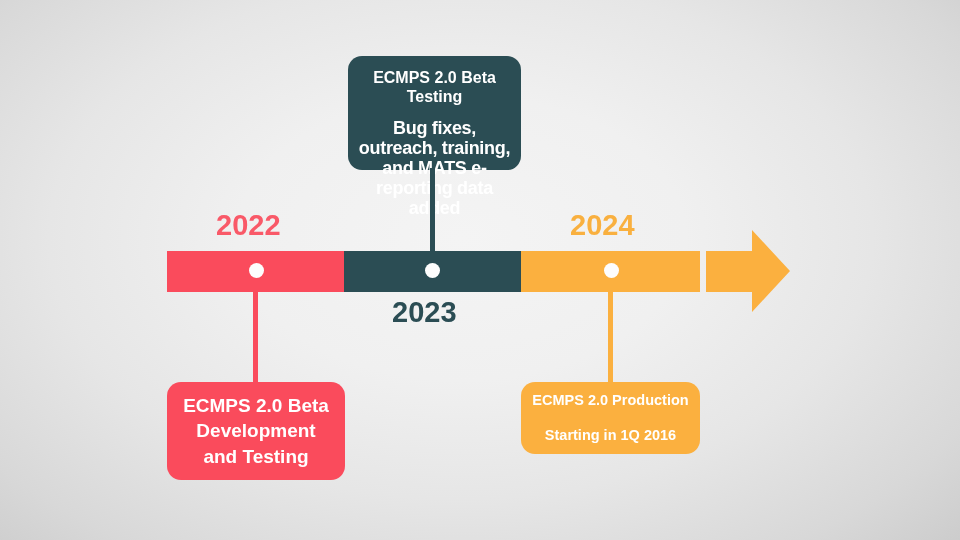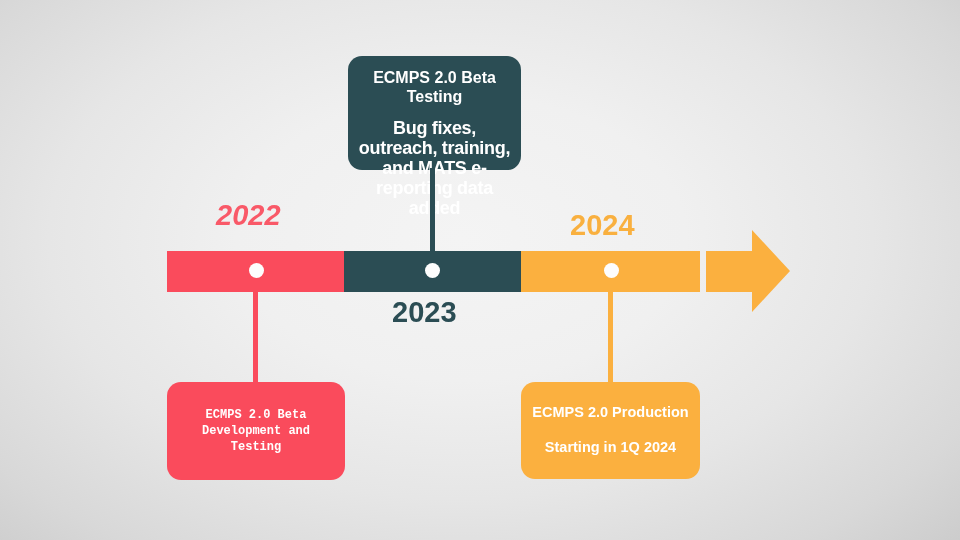--- a/index.html
+++ b/index.html
@@ -53,21 +53,21 @@
   #dot-2024 { left: 604px; }
 
   
   .year-label {
     position: absolute;
     font-size: 29px;
     font-weight: bold;
     letter-spacing: 0px;
     white-space: nowrap;
   }
-  #year-2022 { left: 216px; top: 199px; color: #f95968; font-style: italic; }
+  #year-2022 { left: 216px; top: 209px; color: #f95968; }
   #year-2023 { left: 392px; top: 296px; color: #2b4d54; }
   #year-2024 { left: 570px; top: 209px; color: #f9b03f; text-align: center; }
 
   
   .stem {
     position: absolute;
     width: 5px;
   }
   #stem-2023 { left: 430px; top: 168px;  height: 90px;  background: #2b4d54; }
   #stem-2022 { left: 253px; top: 288px;  height: 100px; background: #fa4b5c; }
@@ -111,31 +111,30 @@
 
   #card-beta-dev {
     left: 167px;
     top: 382px;
     width: 178px;
     height: 98px;
     background: #fa4b5c;
     padding: 6px 10px;
   }
   #card-beta-dev .card-title {
-    font-size: 12px;
+    font-size: 19px;
     font-weight: bold;
     line-height: 1.35;
-    font-family: Liberation Mono, monospace;
   }
 
   #card-production {
     left: 521px;
     top: 382px;
     width: 179px;
-    height: 97px;
+    height: 72px;
     background: #fbb03f;
     padding: 2px 10px;
   }
   #card-production .card-title {
     font-size: 14.5px;
     font-weight: bold;
     line-height: 1.35;
   }
   #card-production .card-body {
     font-size: 14.5px;
@@ -173,16 +172,16 @@
 
   <div class="stem" id="stem-2022"></div>
   <div class="stem" id="stem-2024"></div>
 
   <div class="card" id="card-beta-dev">
     <div class="card-title">ECMPS 2.0 Beta Development and Testing</div>
   </div>
 
   <div class="card" id="card-production">
     <div class="card-title">ECMPS 2.0 Production</div>
-    <div class="card-body">Starting in 1Q 2024</div>
+    <div class="card-body">Starting in 1Q 2016</div>
   </div>
 
 </div>
 
 </body></html>

